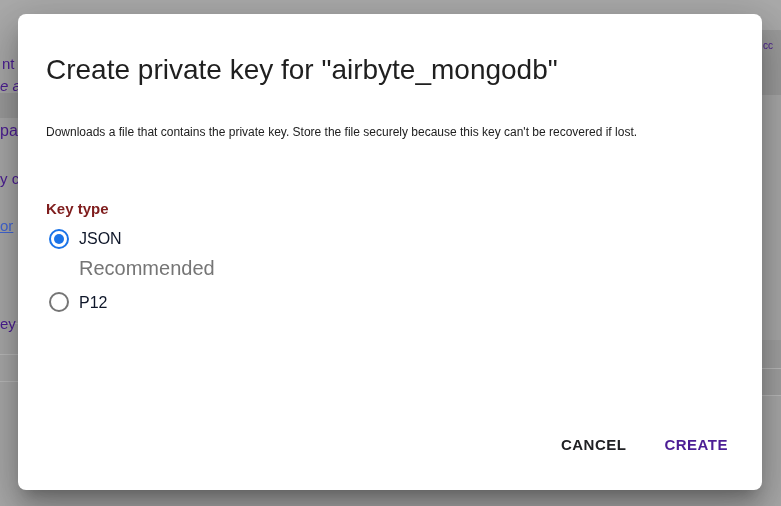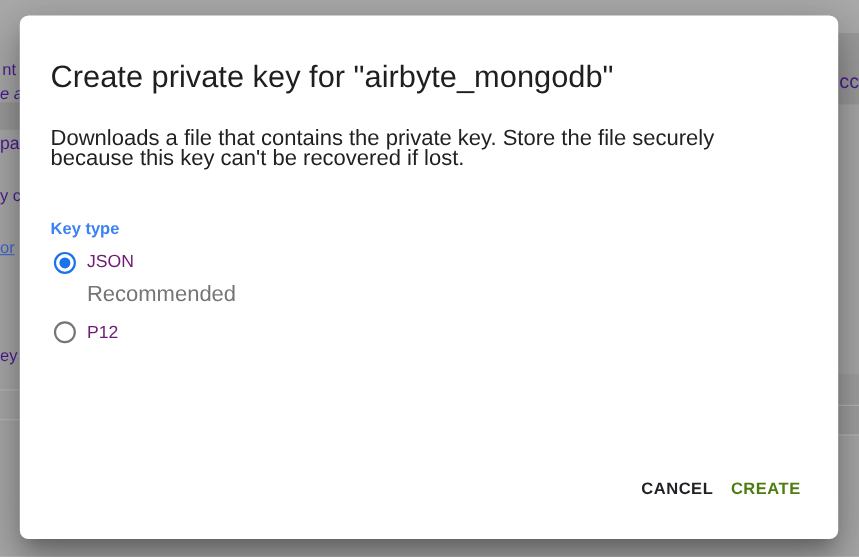--- a/index.html
+++ b/index.html
@@ -20,69 +20,69 @@
   .line-l3{left:0;top:381px;width:19px;}
   .line-r1{right:0;top:368px;width:19px;}
   .line-r2{right:0;top:395px;width:19px;}
   .bg-frag{position:absolute;color:#4c1d95;white-space:nowrap;overflow:hidden;}
   .frag-nt{left:2px;top:55px;font-size:15px;}
   .frag-ea{left:0;top:77px;font-size:15px;font-style:italic;}
   .frag-pac{left:0;top:122px;font-size:16px;width:19px;}
   .frag-ycr{left:0;top:170px;font-size:15px;width:19px;}
   .frag-or{left:0;top:189px;font-size:15px;color:#4468d8;text-decoration:underline;width:19px;margin-top:28px;}
   .frag-ey{left:0;top:315px;font-size:15px;width:19px;}
-  .frag-cc{left:763px;top:64px;font-size:18px;}
+  .frag-cc{left:763px;top:40px;font-size:10px;}
   
   .dialog{
     position:absolute;left:18px;top:14px;width:744px;height:476px;
     background:#ffffff;border-radius:8px;
     box-shadow:0 11px 15px -7px rgba(0,0,0,.25),0 24px 38px 3px rgba(0,0,0,.18),0 9px 46px 8px rgba(0,0,0,.15);
   }
   .dlg-title{
     position:absolute;left:28px;top:39px;width:690px;
     font-size:28px;line-height:34px;font-weight:400;color:#1f1f1f;white-space:nowrap;
   }
   .dlg-desc{
     position:absolute;left:28px;top:103px;width:672px;
-    font-size:20px;line-height:18px;color:#212121;
+    font-size:12px;line-height:31px;color:#212121;
   }
   .keytype-label{
     position:absolute;left:28px;top:186px;
-    font-size:15px;font-weight:700;color:#3b82f6;
+    font-size:15px;font-weight:700;color:#7f1d1d;
   }
   .radio{
     position:absolute;left:31px;width:20px;height:20px;border-radius:50%;
     box-sizing:border-box;cursor:pointer;
   }
   .radio-1{top:215px;border:2px solid #1a73e8;}
   .radio-1 .dot{
     position:absolute;left:50%;top:50%;width:10px;height:10px;margin:-5px 0 0 -5px;
     border-radius:50%;background:#1a73e8;
   }
   .radio-2{top:278px;border:2px solid #757575;}
   .opt-label{
-    position:absolute;left:61px;font-size:16px;color:#701a75;cursor:pointer;
+    position:absolute;left:61px;font-size:16px;color:#0f172a;cursor:pointer;
   }
   .opt-label-1{top:216px;}
   .opt-label-2{top:280px;}
   .opt-desc{
     position:absolute;left:61px;font-size:20px;color:#757575;
   }
   .opt-desc-1{top:243px;}
   .opt-desc-2{top:307px;}
   .actions{
-    position:absolute;top:412px;right:26px;display:flex;
+    position:absolute;top:412px;right:26px;display:flex;gap:22px;
   }
   .btn{
     border:none;background:transparent;height:36px;padding:0 8px;
     font-family:"Liberation Sans",sans-serif;font-size:15px;font-weight:700;
     letter-spacing:.5px;cursor:pointer;border-radius:4px;
   }
   .btn-cancel{color:#202124;}
-  .btn-create{color:#4d7c0f;}
+  .btn-create{color:#4c1d95;}
 </style>
 </head>
 <body>
 
 <div class="scrim">
   <div class="bg-band band-left-header"></div>
   <div class="bg-band band-right-header"></div>
   <div class="bg-band band-right-rows"></div>
   <div class="bg-line line-l1"></div>
   <div class="bg-line line-l2"></div>

